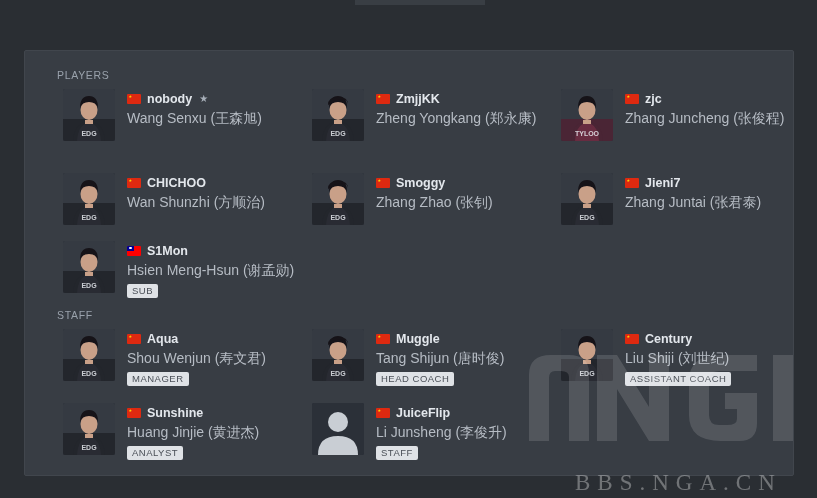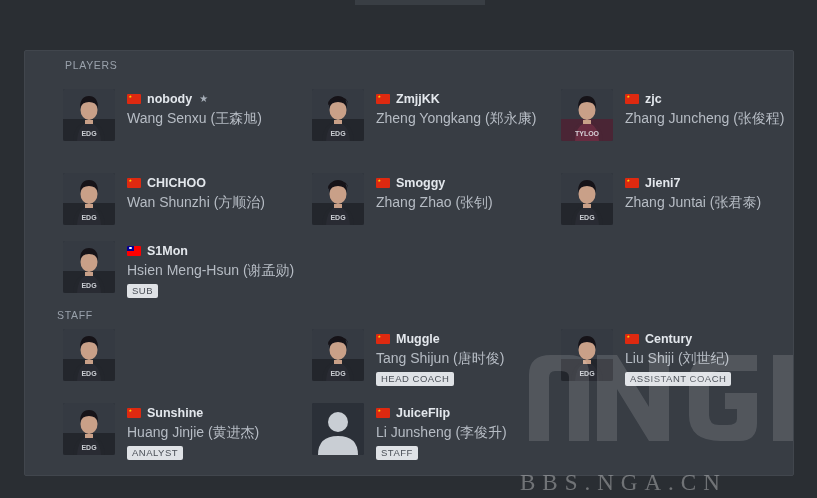--- a/index.html
+++ b/index.html
@@ -92,36 +92,36 @@
   }
   
   .wm{
     position:absolute;pointer-events:none;
   }
   .wm-logo{
     left:525px;top:345px;width:275px;height:105px;
     opacity:.13;
   }
   .wm-text{
-    left:520px;top:470px;
+    left:575px;top:470px;
     font-size:23px;letter-spacing:7px;
     color:#ffffff;opacity:.33;
     font-family:"Liberation Serif","DejaVu Serif",serif;
     white-space:nowrap;
   }
 </style>
 </head>
 <body>
 
 <div class="topstrip"></div>
 
 <div class="section-title">CURRENT ROSTER</div>
 
 <div class="panel">
-  <div class="grouplabel" style="left:32px;top:8px;margin-left:8px;">PLAYERS</div>
+  <div class="grouplabel" style="left:32px;top:18px;">PLAYERS</div>
   <div class="grouplabel" style="left:32px;top:258px;">STAFF</div>
   <div id="roster-root">
       <div class="member" style="left: 38px; top: 38px;">
         <div class="avatar">
           <svg viewBox="0 0 52 52">
             <rect width="52" height="52" fill="#353a42"></rect>
             <rect y="30" width="52" height="22" fill="#23262c"></rect>
             <path d="M10 52 Q11 34 26 32 Q41 34 42 52 Z" fill="#23262c"></path>
             <path d="M14 52 Q15 38 22 35 L30 35 Q37 38 38 52 Z" fill="#30343b" opacity="0.45"></path>
             <ellipse cx="26" cy="21" rx="8.5" ry="10" fill="#c9a088"></ellipse>
@@ -270,20 +270,24 @@
             <rect width="52" height="52" fill="#353a42"></rect>
             <rect y="30" width="52" height="22" fill="#23262c"></rect>
             <path d="M10 52 Q11 34 26 32 Q41 34 42 52 Z" fill="#23262c"></path>
             <path d="M14 52 Q15 38 22 35 L30 35 Q37 38 38 52 Z" fill="#30343b" opacity="0.45"></path>
             <ellipse cx="26" cy="21" rx="8.5" ry="10" fill="#c9a088"></ellipse>
             <path d="M17 19 Q17 7 26 7 Q35 7 35 19 Q33 13 26 13 Q19 13 17 19 Z" fill="#161318"></path>
             <rect x="22" y="31" width="8" height="4" fill="#c9a088"></rect>
             <text x="26" y="47" font-family="Liberation Sans, sans-serif" font-size="7" font-weight="bold" fill="#e6e9ee" text-anchor="middle" opacity="0.85">EDG</text>
           </svg>
         </div>
+        <div class="info"><div class="nameline">
+            <span><span class="flag flag-cn"><span class="s1">★</span></span></span>
+            <span class="nick">Aqua</span>
+          </div><div class="realname">Shou Wenjun (寿文君)</div><div class="badge">MANAGER</div></div>
       </div>
       <div class="member" style="left: 287px; top: 278px;">
         <div class="avatar">
           <svg viewBox="0 0 52 52">
             <rect width="52" height="52" fill="#353a42"></rect>
             <rect y="30" width="52" height="22" fill="#23262c"></rect>
             <path d="M10 52 Q11 34 26 32 Q41 34 42 52 Z" fill="#23262c"></path>
             <path d="M14 52 Q15 38 22 35 L30 35 Q37 38 38 52 Z" fill="#30343b" opacity="0.45"></path>
             <ellipse cx="26" cy="21" rx="8.5" ry="10" fill="#c9a088"></ellipse>
             <path d="M17 19 Q17 7 26 7 Q35 7 35 19 Q33 13 26 13 Q19 13 17 19 Z" fill="#161318"></path>

